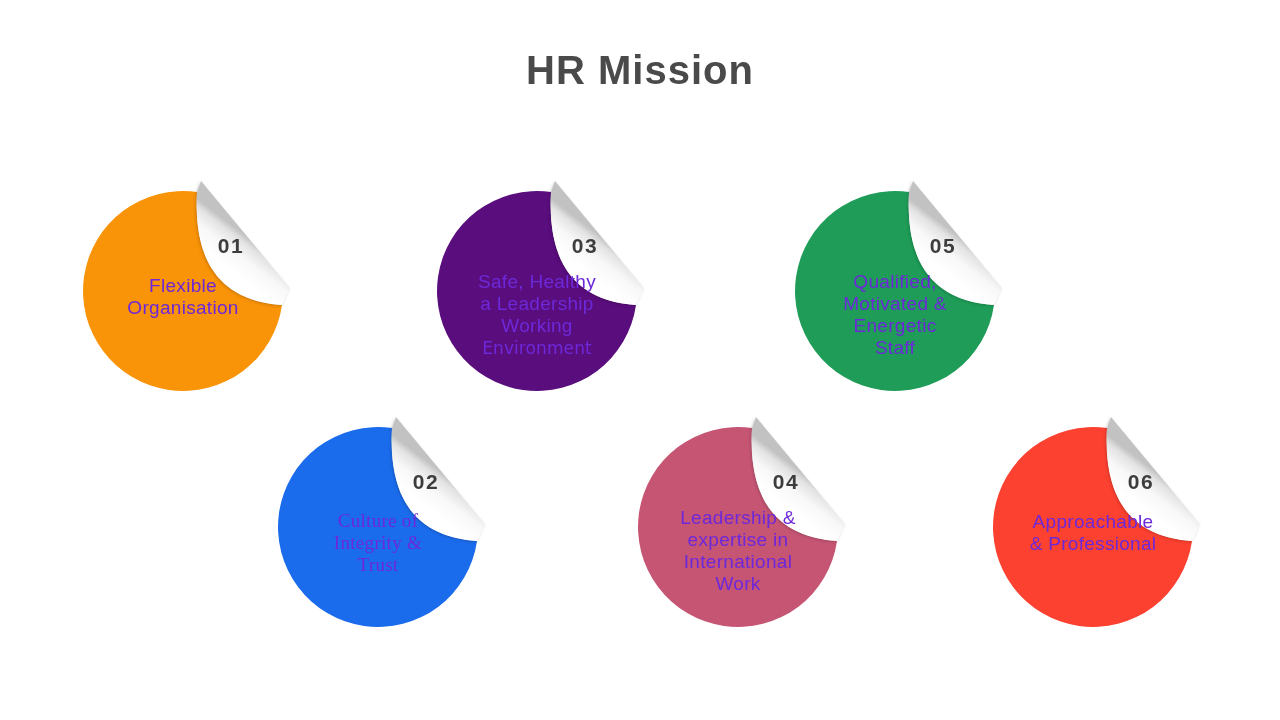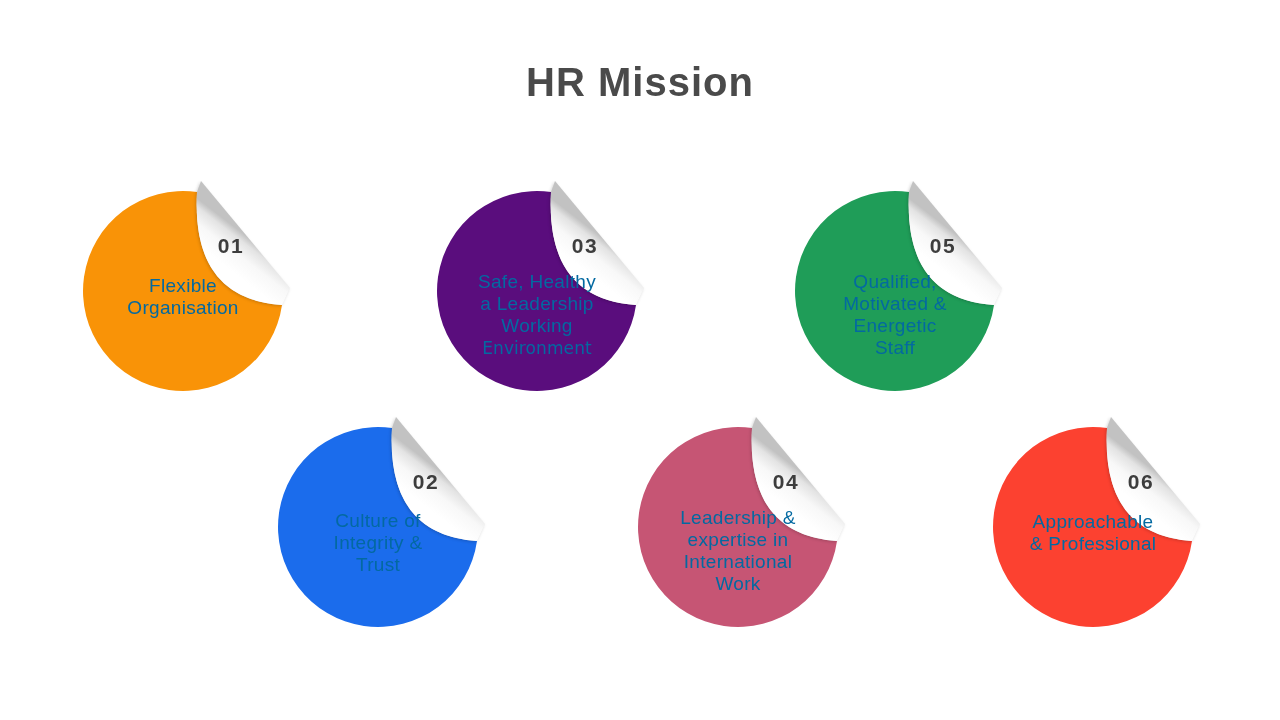--- a/index.html
+++ b/index.html
@@ -3,42 +3,42 @@
 <meta charset="utf-8">
 <style>
   html, body { margin:0; padding:0; }
   body {
     width:1280px; height:720px; background:#ffffff; overflow:hidden;
     font-family:"Liberation Sans", sans-serif; position:relative;
   }
   .canvas { position:relative; width:1280px; height:720px; background:#ffffff; }
 
   .slide-title {
-    position:absolute; left:0; right:0; top:48px; margin:12px;
+    position:absolute; left:0; right:0; top:48px; margin:0;
     text-align:center; font-size:40px; font-weight:800;
     color:#4a4a4a; letter-spacing:1px;
   }
 
   .sticker { position:absolute; width:212px; height:212px; }
   .sticker-shape { position:absolute; left:0; top:0; width:212px; height:212px; overflow:visible; }
   .flap { filter: drop-shadow(-1px 1px 1.5px rgba(0,0,0,0.18)); }
 
   .num {
     position:absolute; left:148px; top:67px; transform:translate(-50%,-50%);
     font-size:21px; font-weight:800; color:#3d3d3d; letter-spacing:1.5px;
     white-space:nowrap;
   }
 
   .label {
     position:absolute; left:0; width:200px; text-align:center;
-    color:#0369a1; font-size:19px; line-height:22px; letter-spacing:0.3px;
+    color:#6d28d9; font-size:19px; line-height:22px; letter-spacing:0.3px;
     transform:translateY(-50%); font-weight:400;
   }
   .lines-2 { top:118px; }
-  .lines-3 { top:128px; }
+  .lines-3 { top:128px;font-family:Liberation Serif, serif; }
   .lines-4 { top:136px; }
   .line.alt { font-size:17px; font-family:"DejaVu Sans", sans-serif; letter-spacing:0.1px; }
 </style>
 </head>
 <body>
 
 <div class="canvas">
 
   <h1 class="slide-title">HR Mission</h1>
 

